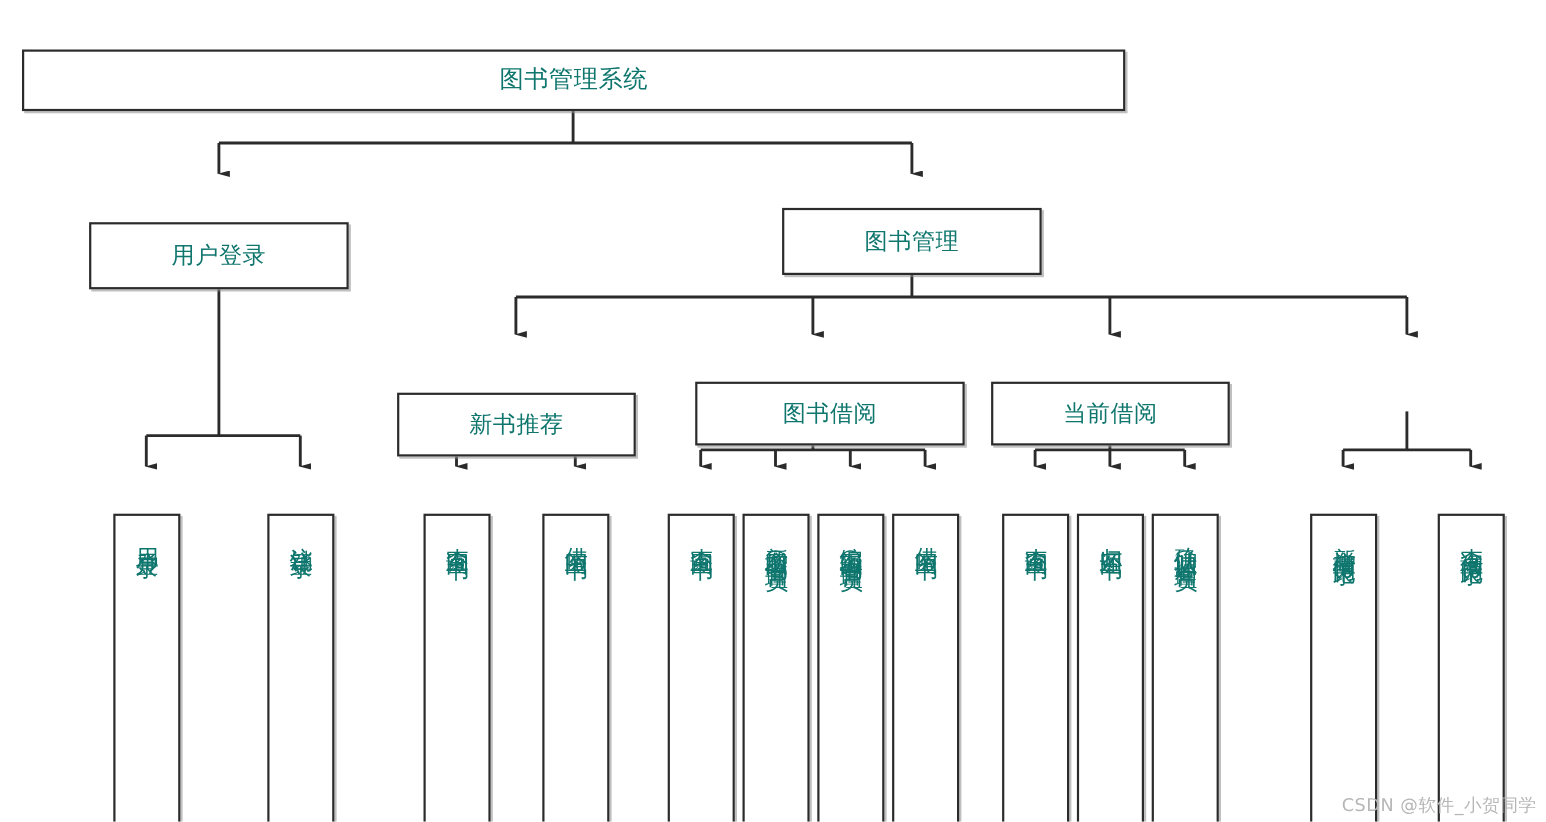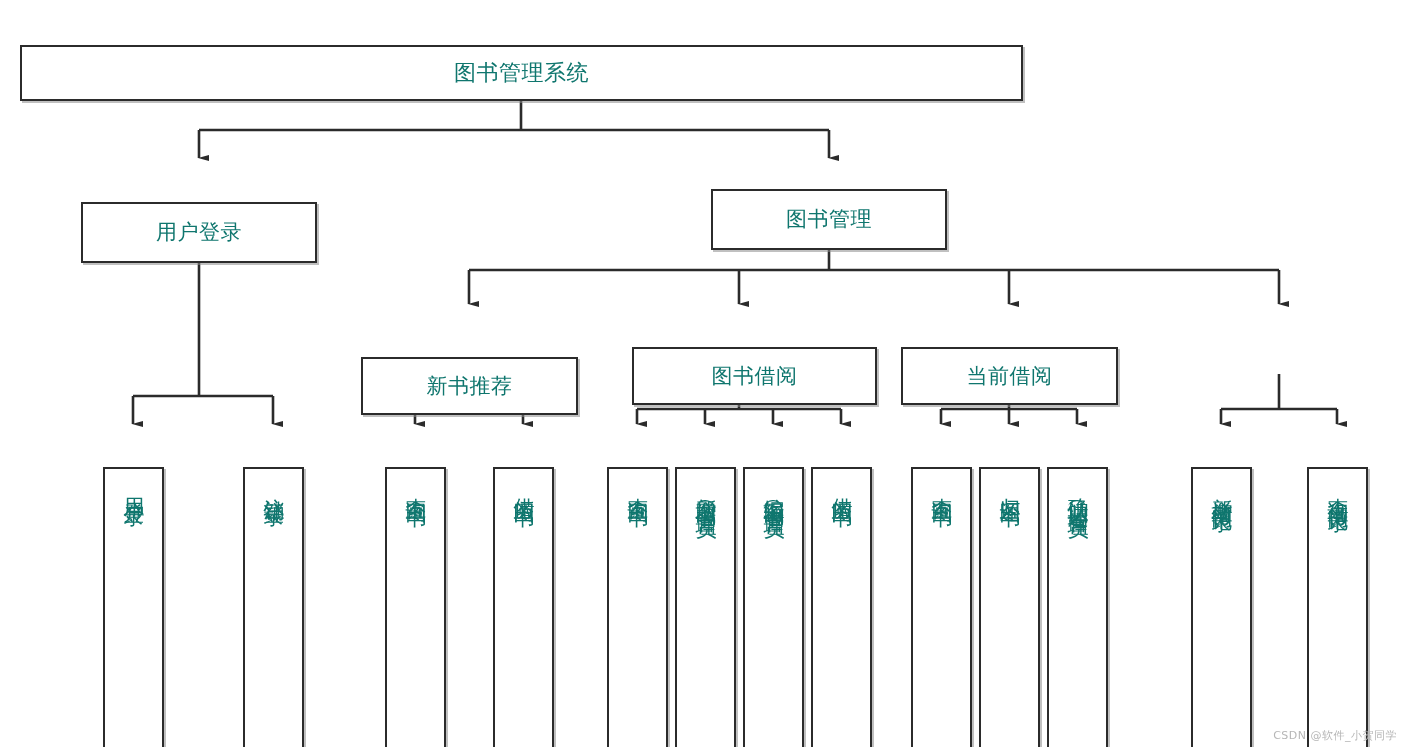--- a/index.html
+++ b/index.html
@@ -57,21 +57,21 @@
     text-orientation: upright;
     font-size: 21px;
     letter-spacing: 3px;
     line-height: 1;
     white-space: nowrap;
   }
   #watermark {
     position: absolute;
     right: 8px;
     bottom: 4px;
-    font-size: 11px;
+    font-size: 16px;
     color: #b6b6b6;
     letter-spacing: 0.5px;
     white-space: nowrap;
   }
 </style>
 </head>
 <body>
 
 <div id="canvas">
 

